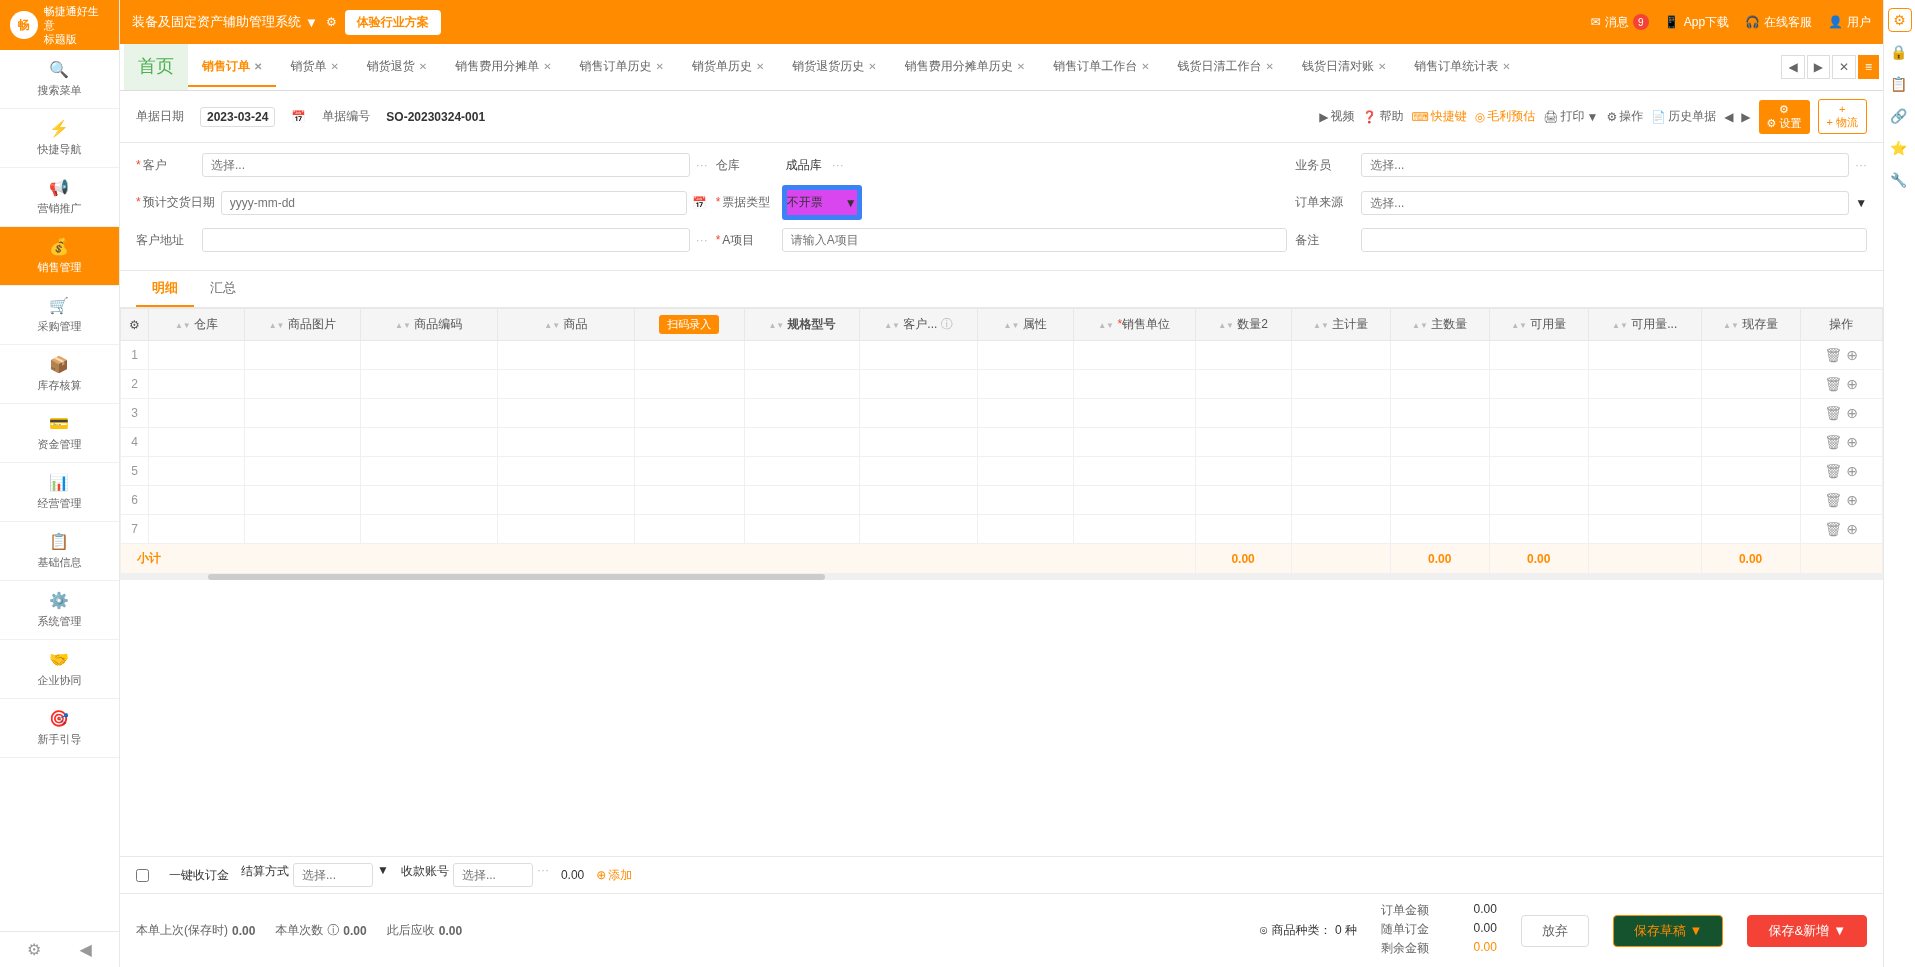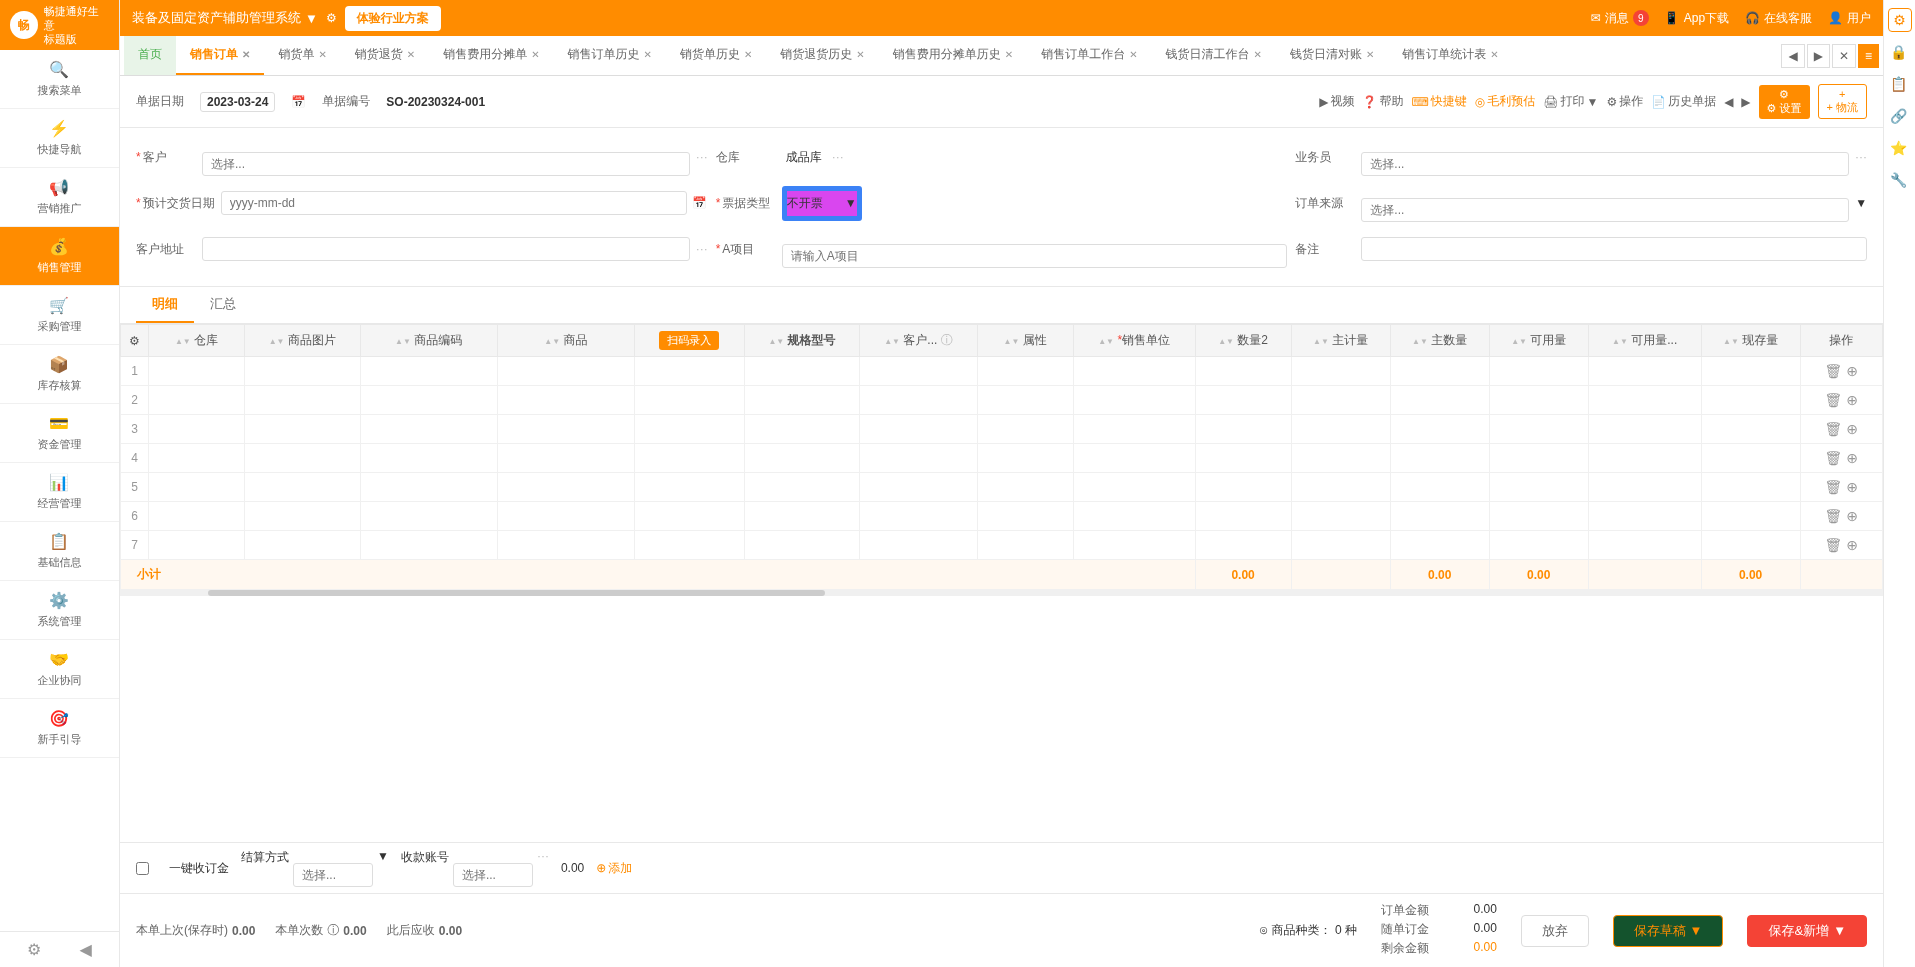--- a/index.html
+++ b/index.html
@@ -14,35 +14,35 @@
     .sidebar-item { display: flex; flex-direction: column; align-items: center; padding: 10px 4px; cursor: pointer; color: #666; font-size: 11px; gap: 4px; border-bottom: 1px solid #f0f0f0; }
     .sidebar-item.active { background: #ff8c00; color: #fff; }
     .sidebar-item .icon { font-size: 16px; }
     .sidebar-bottom { border-top: 1px solid #e8e8e8; display: flex; justify-content: space-around; padding: 8px; }
     .sidebar-bottom-btn { font-size: 16px; cursor: pointer; color: #999; }
 
     
     .main { flex: 1; display: flex; flex-direction: column; overflow: hidden; }
 
     
-    .topbar { background: #ff8c00; display: flex; align-items: center; justify-content: space-between; padding: 0 12px; height: 36px; }
+    .topbar { background: #ff8c00; display: flex; align-items: center; justify-content: space-between; padding: 0 12px; height: 44px; }
     .topbar-left { display: flex; align-items: center; gap: 8px; }
     .system-title { color: #fff; font-size: 13px; display: flex; align-items: center; gap: 4px; }
     .topbar-btn { background: #fff; color: #ff8c00; border: none; padding: 4px 12px; border-radius: 4px; cursor: pointer; font-size: 12px; font-weight: bold; }
     .topbar-right { display: flex; align-items: center; gap: 16px; color: #fff; font-size: 12px; }
     .topbar-right-item { display: flex; align-items: center; gap: 4px; cursor: pointer; }
     .badge { background: #f44336; color: #fff; border-radius: 50%; width: 16px; height: 16px; display: flex; align-items: center; justify-content: center; font-size: 10px; }
 
     
     .tabbar { background: #fff; border-bottom: 1px solid #ddd; display: flex; align-items: center; overflow-x: auto; white-space: nowrap; padding: 0 4px; }
     .tabbar::-webkit-scrollbar { height: 0; }
     .tab { padding: 10px 14px; cursor: pointer; font-size: 12px; color: #666; border-bottom: 2px solid transparent; white-space: nowrap; display: inline-flex; align-items: center; gap: 4px; }
     .tab.active { color: #ff8c00; border-bottom-color: #ff8c00; font-weight: bold; }
     .tab-close { color: #999; font-size: 10px; }
-    .tab-home { background: #e8f4e8; color: #4caf50; padding: 10px 14px; font-size: 12px; cursor: pointer; }
+    .tab-home { background: #e8f4e8; color: #4caf50; padding: 10px 14px; font-size: 18px; cursor: pointer; }
     .tabbar-arrows { display: flex; align-items: center; margin-left: auto; gap: 2px; }
     .tabbar-arrow { padding: 4px 6px; cursor: pointer; color: #666; border: 1px solid #ddd; }
 
     
     .content { flex: 1; overflow: hidden; display: flex; flex-direction: column; background: #f5f5f5; }
 
     
     .form-header { background: #fff; padding: 8px 16px; display: flex; align-items: center; justify-content: space-between; border-bottom: 1px solid #e8e8e8; }
     .form-header-left { display: flex; align-items: center; gap: 16px; font-size: 12px; }
     .form-header-label { color: #666; }
@@ -51,21 +51,21 @@
     .form-header-right span { display: flex; align-items: center; gap: 2px; cursor: pointer; }
     .form-header-right .hl { color: #ff8c00; cursor: pointer; }
 
     
     .form-body { background: #fff; padding: 10px 16px; border-bottom: 1px solid #e8e8e8; }
     .form-row { display: flex; align-items: center; margin-bottom: 8px; gap: 8px; }
     .form-field { display: flex; align-items: center; gap: 6px; flex: 1; }
     .form-label { color: #666; font-size: 12px; white-space: nowrap; min-width: 60px; }
     .form-label.required::before { content: '*'; color: #f44336; margin-right: 2px; }
     .form-input { border: 1px solid #ddd; border-radius: 3px; padding: 4px 8px; font-size: 12px; color: #333; background: #fff; flex: 1; min-width: 80px; }
-    .form-input.placeholder { color: #bbb; margin-top: 14px; }
+    .form-input.placeholder { color: #bbb; }
     .more-btn { color: #bbb; cursor: pointer; }
     .form-select { border: 5px solid #3b82f6; border-radius: 3px; padding: 4px 0; font-size: 12px; background: #d946ef; display: flex; align-items: center; justify-content: space-between; min-width: 80px; cursor: pointer; }
 
     
     .inner-tabs { display: flex; border-bottom: 1px solid #e8e8e8; background: #fff; padding: 0 16px; }
     .inner-tab { padding: 8px 16px; cursor: pointer; font-size: 13px; color: #666; border-bottom: 2px solid transparent; }
     .inner-tab.active { color: #ff8c00; border-bottom-color: #ff8c00; font-weight: bold; }
 
     
     .table-wrap { background: #fff; overflow: auto; flex: 1; }

